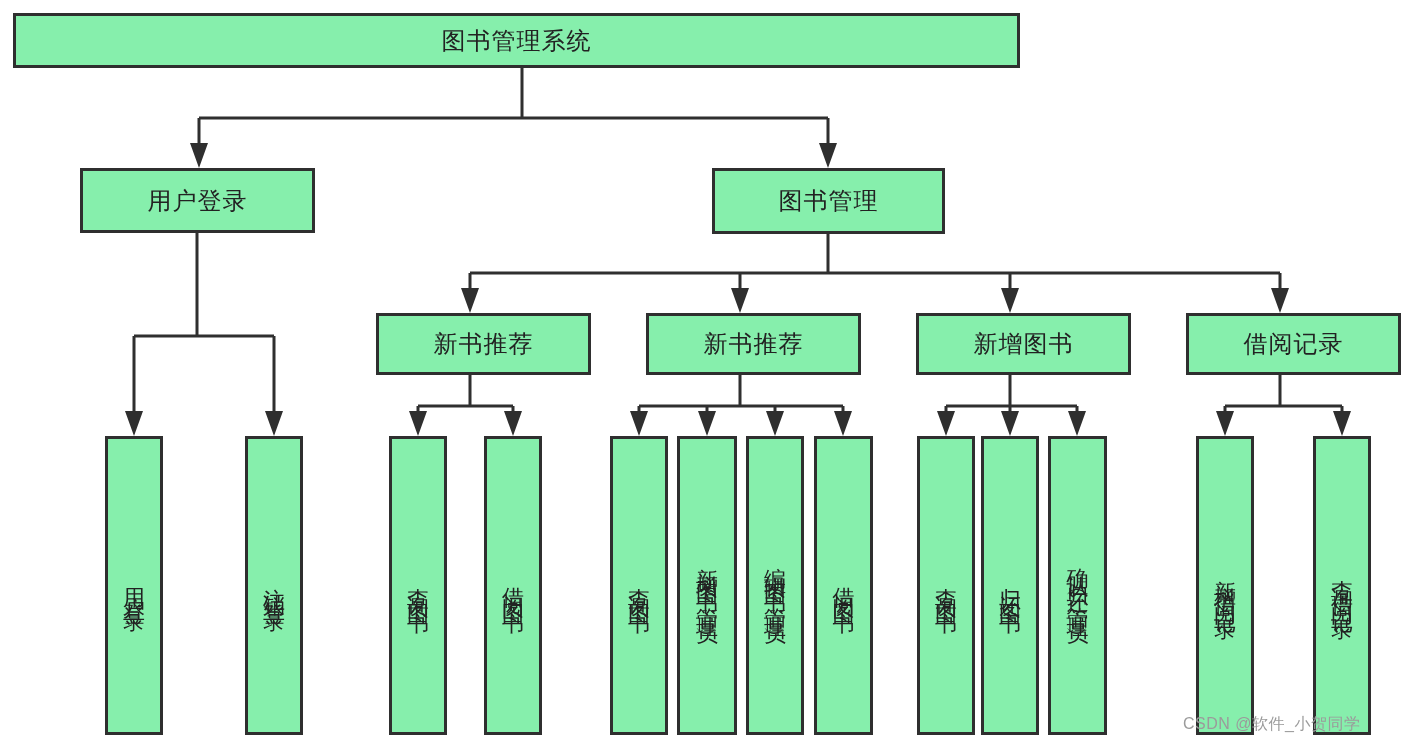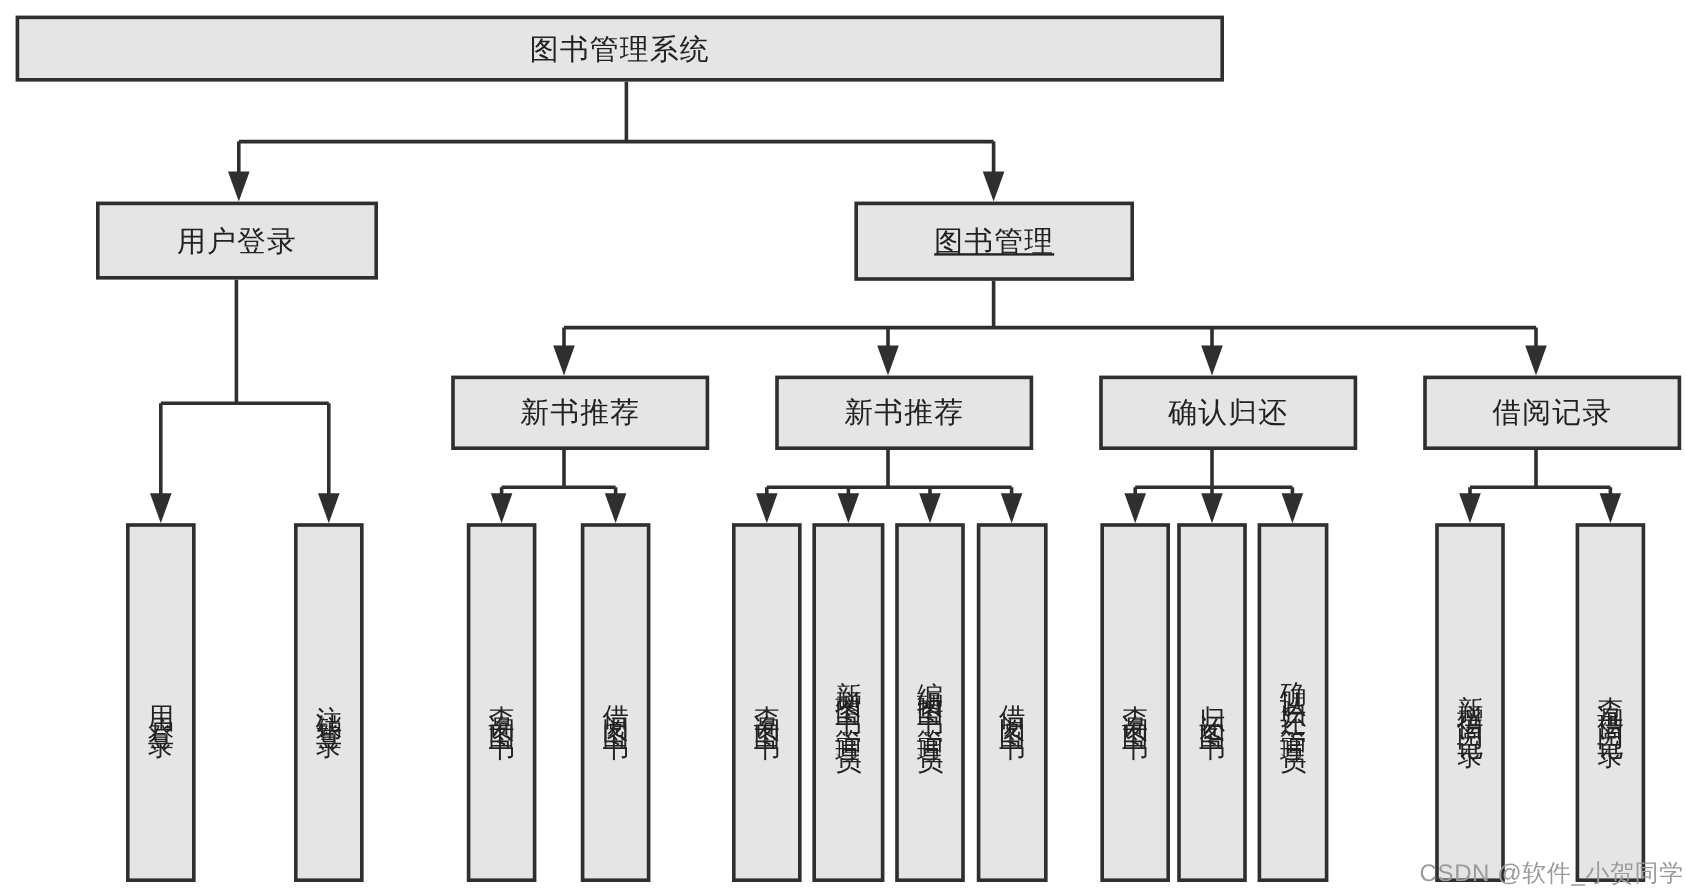--- a/index.html
+++ b/index.html
@@ -8,21 +8,21 @@
     width:1405px;height:747px;
     background:#ffffff;
     font-family:"Liberation Sans","DejaVu Sans",sans-serif;
     overflow:hidden;
   }
   #wires{position:absolute;left:0;top:0;z-index:1;}
   .box{
     position:absolute;
     box-sizing:border-box;
     border:3px solid #2f2f2f;
-    background:#e5e5e5;
+    background:#86efac;
     display:flex;align-items:center;justify-content:center;
     color:#222222;
     font-size:24px;
     letter-spacing:1px;
     z-index:2;
     white-space:nowrap;
   }
   .hbox{height:62px;margin-left:13px;}
   .vbox{
     top:436px;height:299px;width:58px;
@@ -31,21 +31,21 @@
     writing-mode:vertical-rl;
     text-orientation:mixed;
     font-size:22px;
     letter-spacing:8px;
     line-height:1.1;
     color:#222222;
   }
   .watermark{
     position:absolute;
     left:1183px;top:714px;
-    font-size:20px;
+    font-size:16px;
     color:#9b9b9b;
     z-index:3;
     letter-spacing:0.5px;
     white-space:nowrap;
   }
 </style>
 </head>
 <body>
 
 <div id="stage">
@@ -81,32 +81,32 @@
       M1333,411 L1351,411 L1342,436 Z"></path>
   </svg>
 
   <div class="box" style="left:13px;top:13px;width:1007px;height:55px;">
     <span>图书管理系统</span>
   </div>
 
   <div class="box" style="left:80px;top:168px;width:235px;height:65px;">
     <span>用户登录</span>
   </div>
-  <div class="box" style="left:712px;top:168px;width:233px;height:66px;text-decoration:underline;">
+  <div class="box" style="left:712px;top:168px;width:233px;height:66px;">
     <span>图书管理</span>
   </div>
 
   <div class="box hbox" style="left:363px;top:313px;width:215px;">
     <span>新书推荐</span>
   </div>
   <div class="box hbox" style="left:633px;top:313px;width:215px;">
     <span>新书推荐</span>
   </div>
   <div class="box hbox" style="left:903px;top:313px;width:215px;">
-    <span>确认归还</span>
+    <span>新增图书</span>
   </div>
   <div class="box hbox" style="left:1173px;top:313px;width:215px;">
     <span>借阅记录</span>
   </div>
 
   <div class="box vbox" style="left:105px;">
     <span class="vtext">用户登录</span>
   </div>
   <div class="box vbox" style="left:245px;">
     <span class="vtext">注销登录</span>

